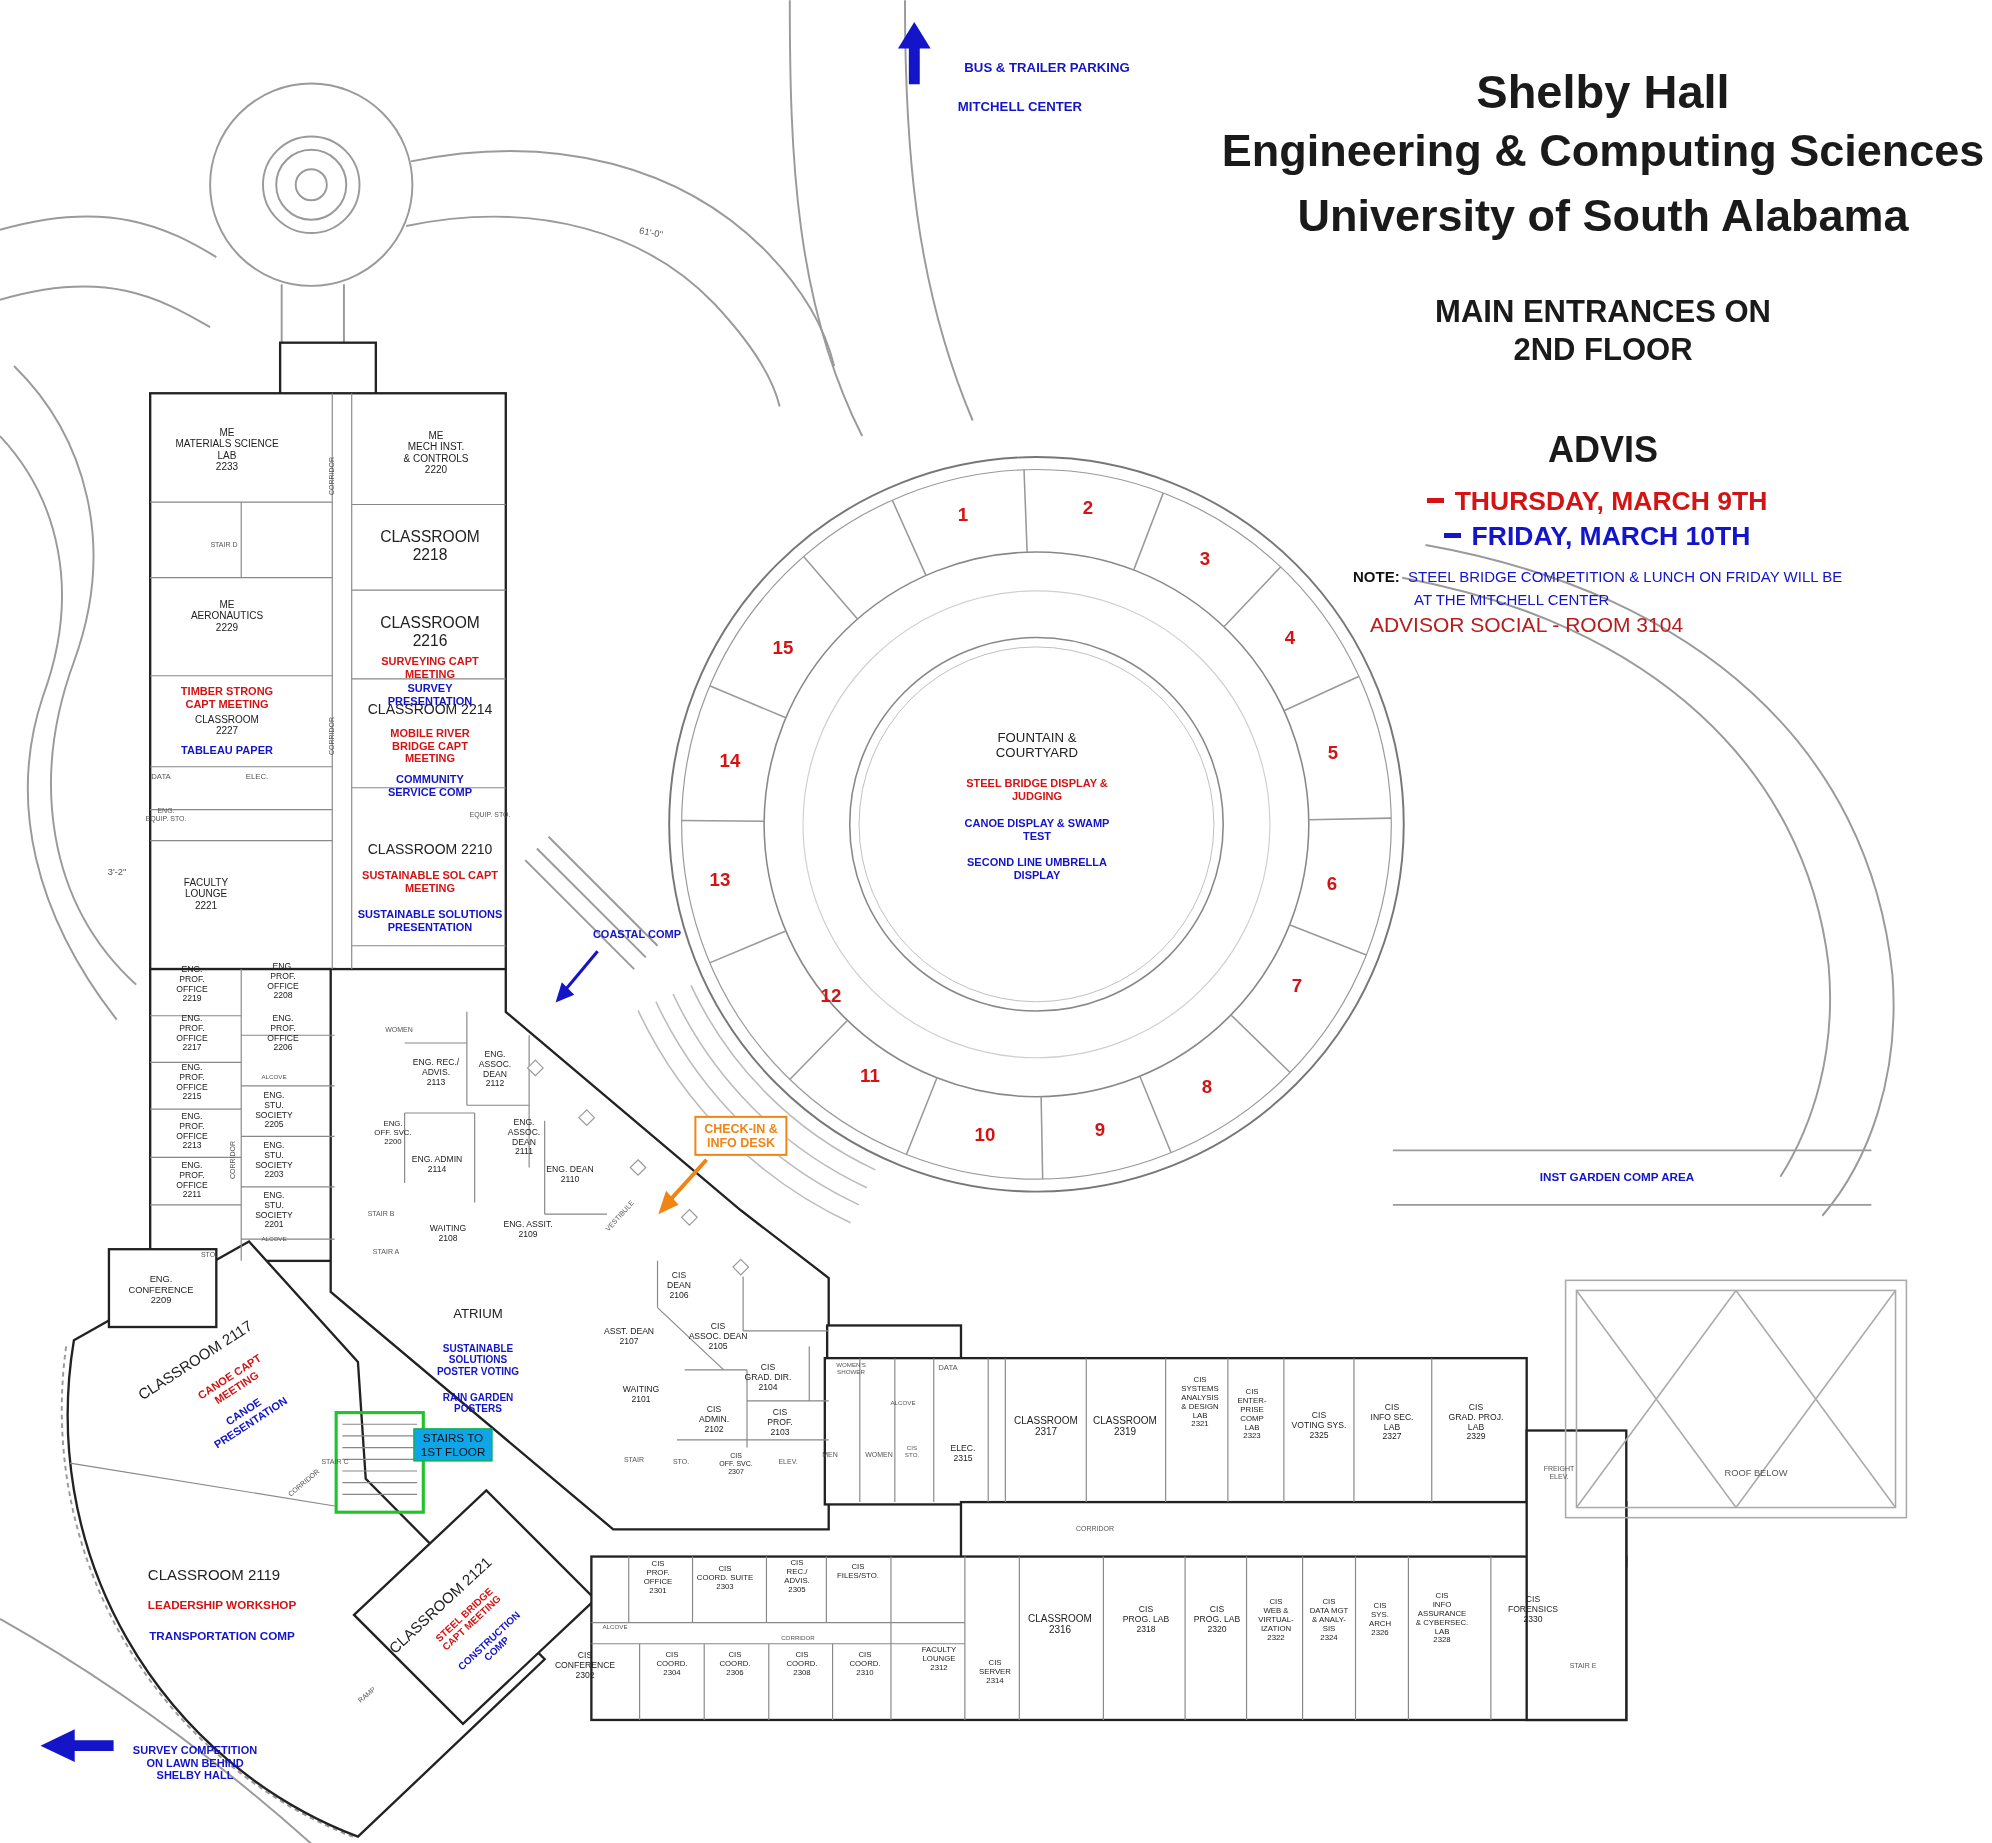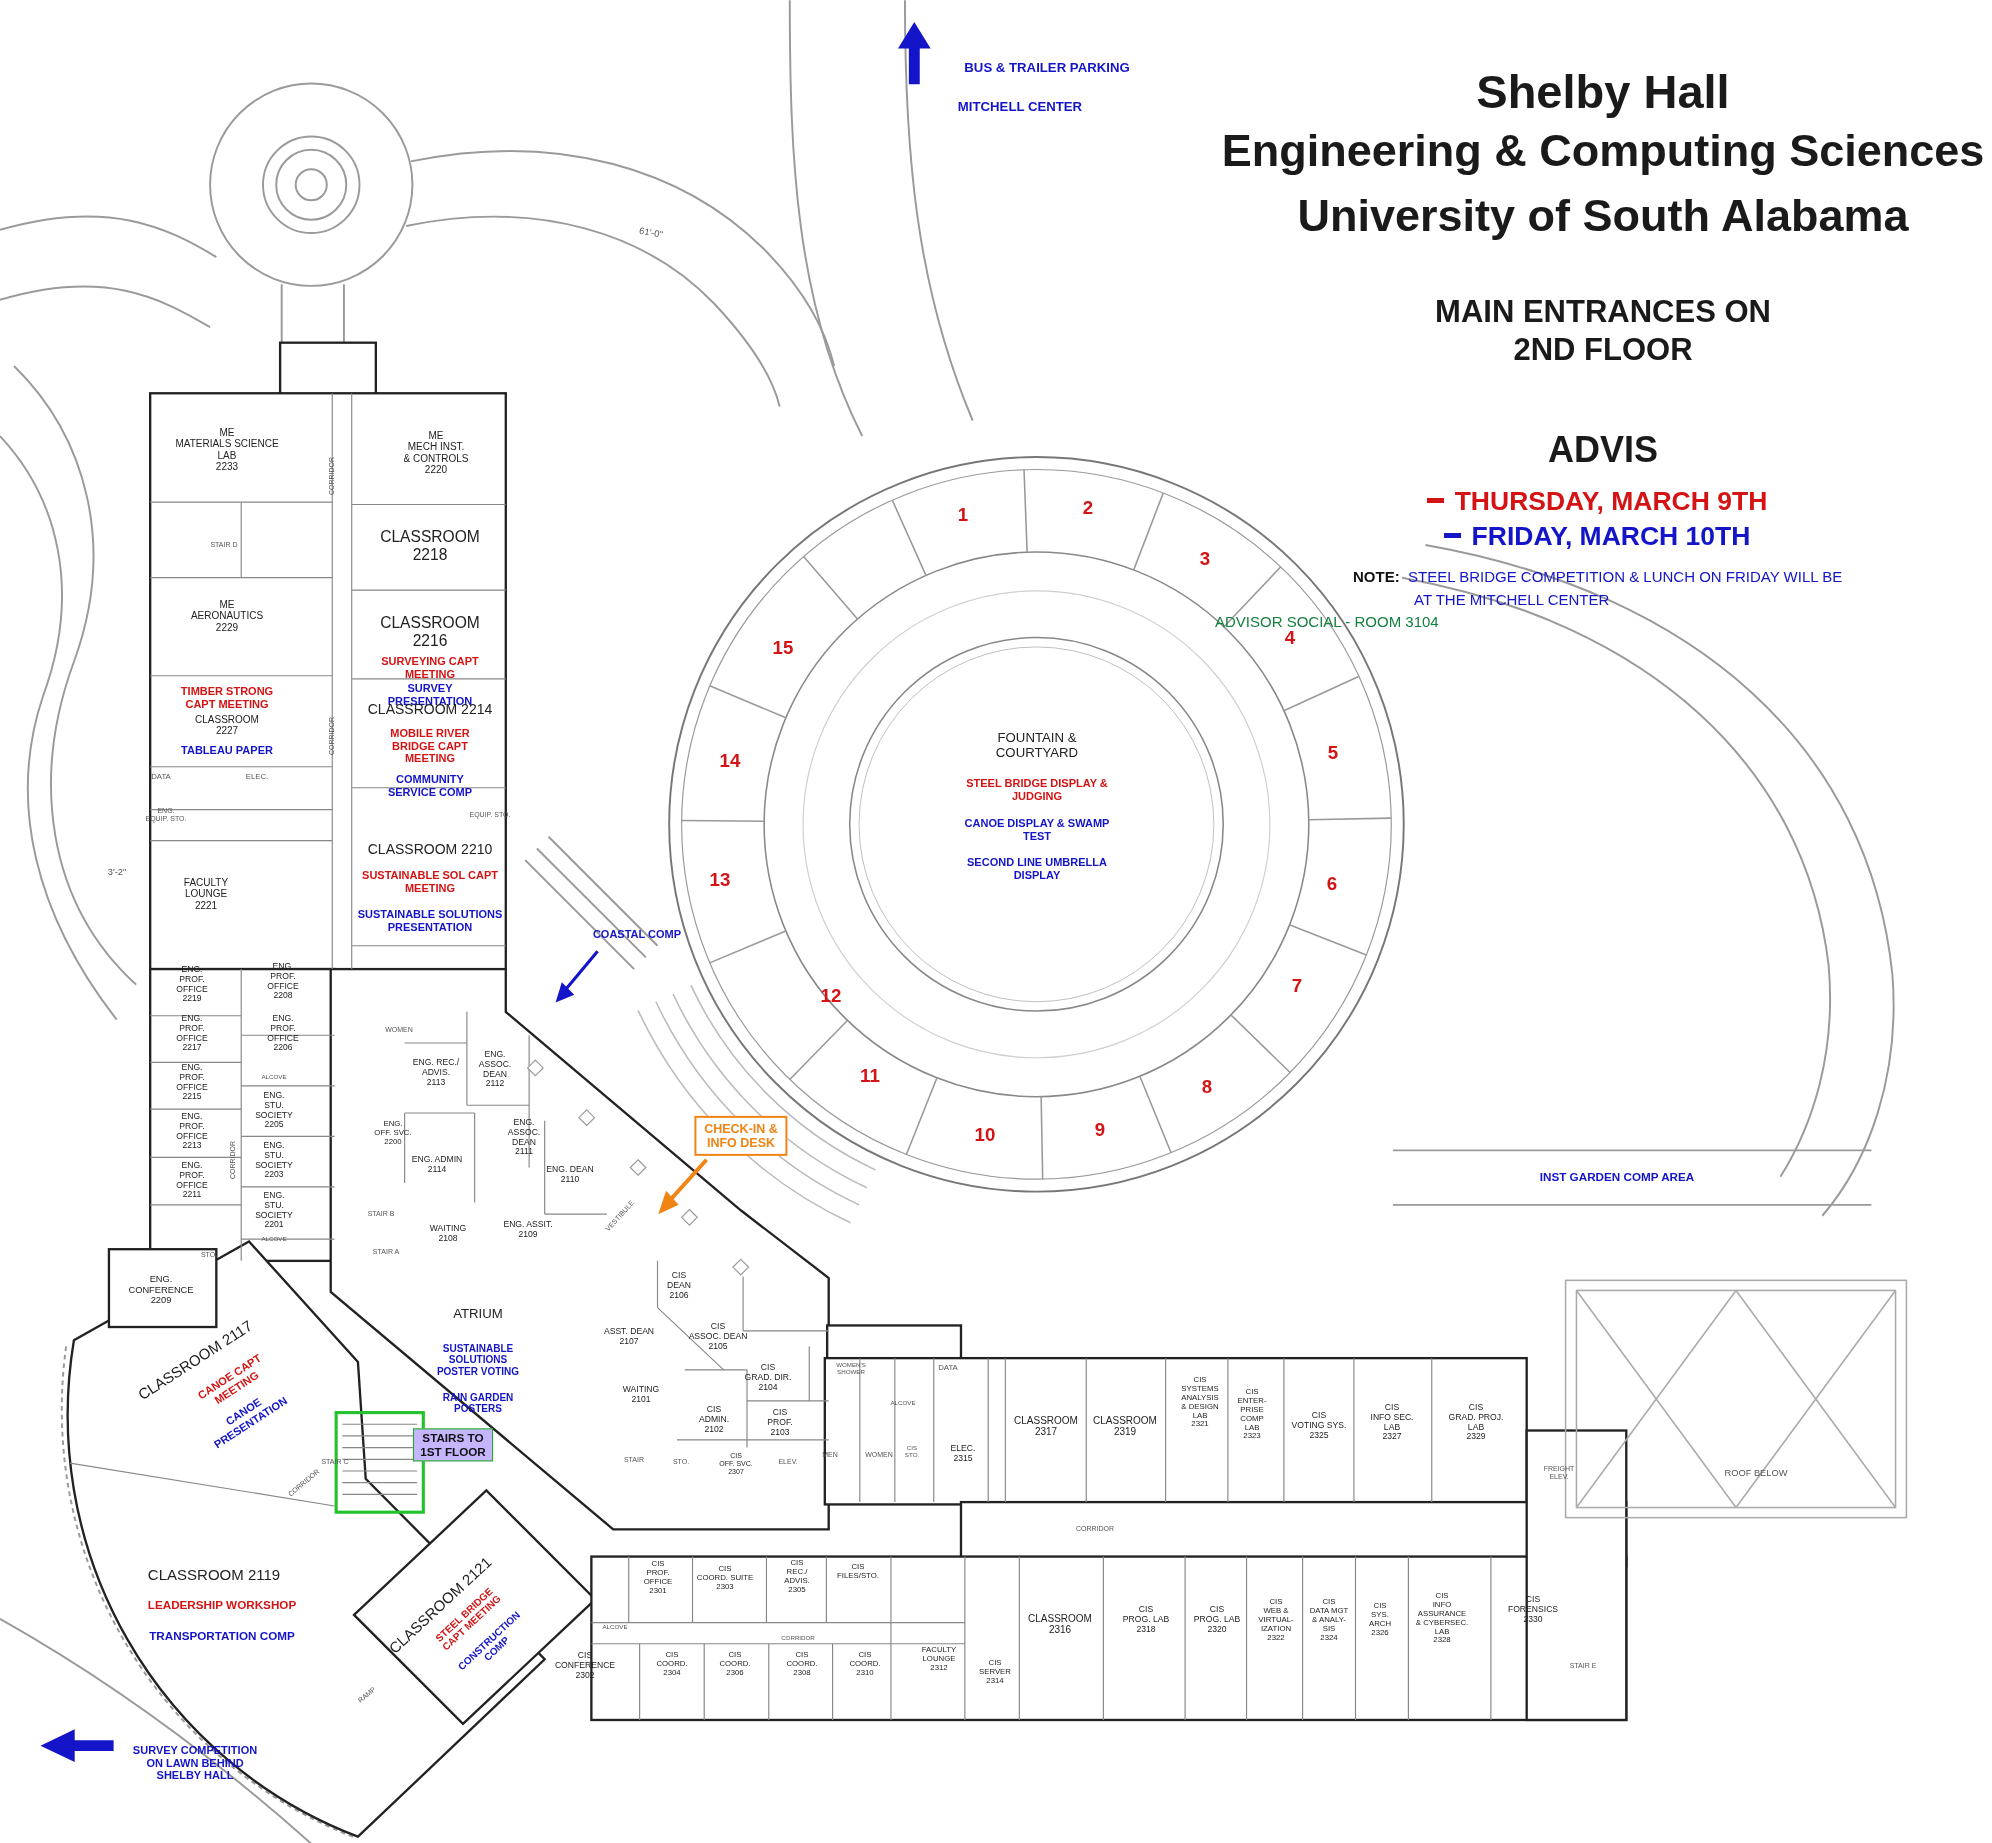--- a/index.html
+++ b/index.html
@@ -5,29 +5,29 @@
   *{margin:0;padding:0;box-sizing:border-box}
   html,body{background:#fff;font-family:"Liberation Sans",sans-serif}
   #map{position:relative;width:1992px;height:1844px;background:#fff;overflow:hidden}
   #plan-svg{position:absolute;left:0;top:0;z-index:1}
   .lbl{position:absolute;white-space:pre;text-align:center;line-height:1.14;font-weight:400;color:#222;z-index:5}
   .room{color:#222}
   .tiny{color:#555;font-weight:400}
   .red{color:#d41414;font-weight:700}
   .blue{color:#1414c8;font-weight:700}
   .station{color:#d41414;font-weight:700}
-  .greenbox{background:#c4b5fd;border:1.6px solid #14b414;padding:2.3px 6.2px;font-weight:700;color:#111;z-index:6}
+  .greenbox{background:#0ea5e9;border:1.6px solid #14b414;padding:2.3px 6.2px;font-weight:400;color:#111;z-index:6}
   .orangebox{border:2.3px solid #f08414;color:#f08414;background:#fff;padding:3.9px 7.8px;font-weight:700;z-index:6}
   .title-line{position:absolute;left:1214px;width:778px;text-align:center;font-weight:700;color:#1a1a1a;z-index:5}
   .legend-row{position:absolute;left:1208px;width:778px;text-align:center;font-weight:700;font-size:26.5px;z-index:5}
   .dash{display:inline-block;width:17px;height:5.4px;margin:0 11px 4.7px 0;vertical-align:middle}
   .note-line{position:absolute;font-size:15px;z-index:5;white-space:pre}
   .note-bold{font-weight:700;color:#111}
   .note-blue{color:#1414c8}
-  .advisor{position:absolute;left:1215px;width:623px;text-align:left;color:#15803d;font-size:15px;z-index:5}
+  .advisor{position:absolute;left:1215px;width:623px;text-align:center;color:#b91c1c;font-size:21px;z-index:5}
 </style>
 </head>
 <body>
 
 <div id="map">
 
   <svg id="plan-svg" width="1992" height="1844" viewBox="0 0 2560 2369">
 
     <g stroke="#9a9a9a" stroke-width="2.5" fill="none">
       <path d="M 18,470 C 110,560 150,700 95,850 C 40,1000 60,1160 175,1265"></path>

